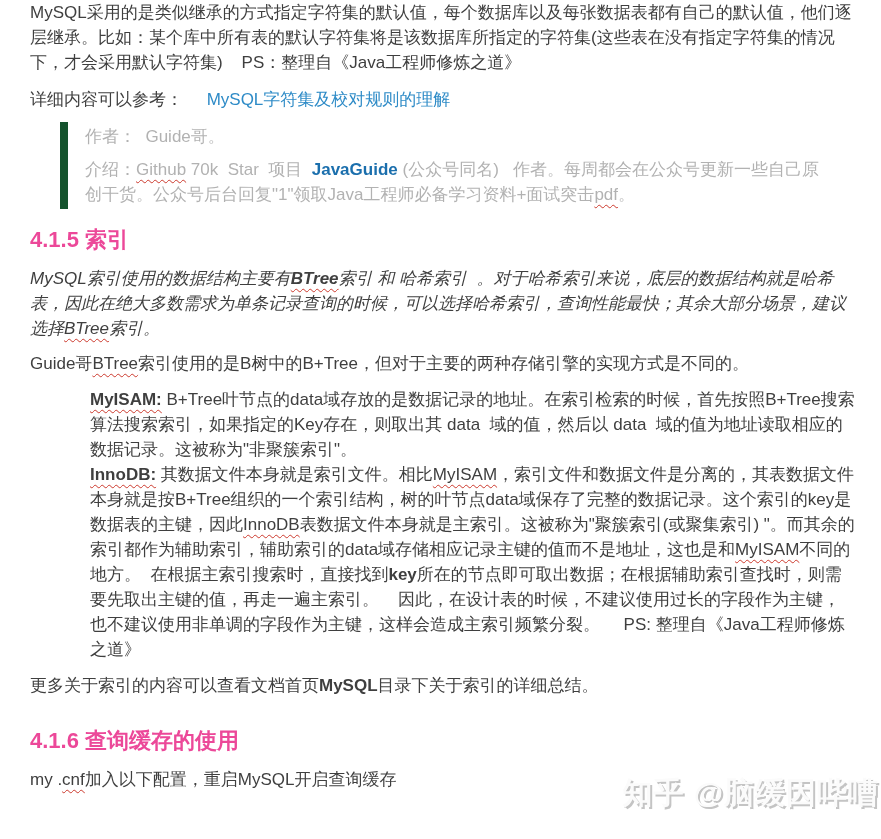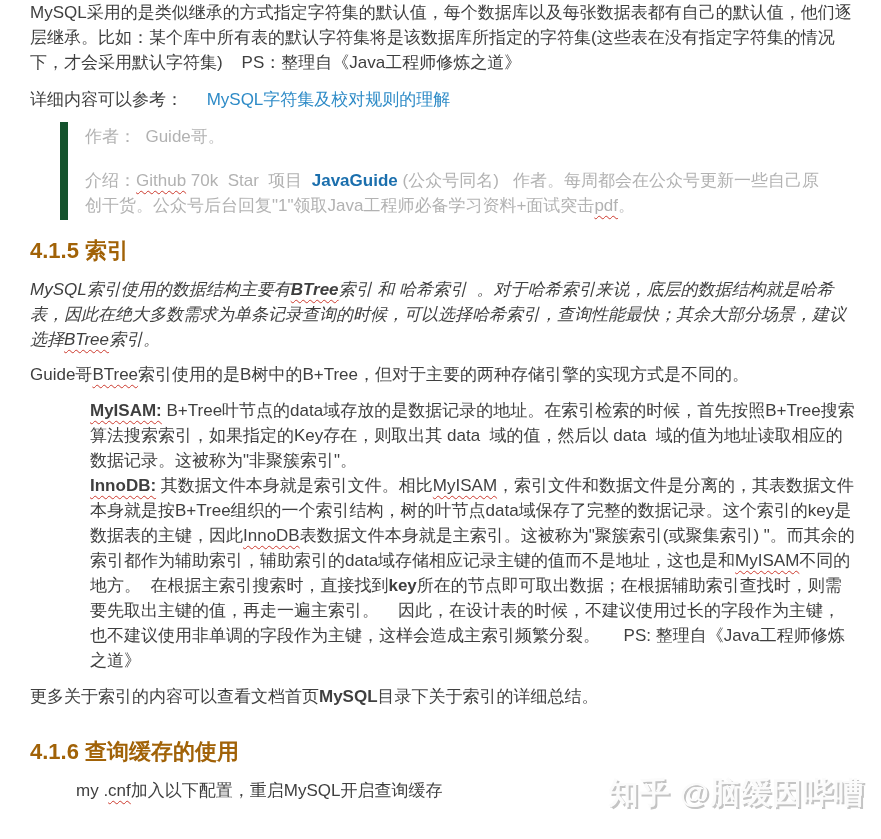--- a/index.html
+++ b/index.html
@@ -6,35 +6,35 @@
   body{
     width:881px;height:839px;background:#ffffff;overflow:hidden;position:relative;
     font-family:"Liberation Sans","DejaVu Sans",sans-serif;
     color:#3f3f3f;font-size:17px;line-height:25px;
   }
   .content{padding:0 26px 0 30px;}
   p{margin:0;white-space:pre-wrap;}
   .b{font-weight:bold;}
   .sq{text-decoration-line:underline;text-decoration-style:wavy;text-decoration-color:#cc3a2e;text-decoration-thickness:1px;text-underline-offset:4px;}
   a.run-link{text-decoration:none;cursor:pointer;}
-  h3{font-size:22px;line-height:29px;color:#a16207;margin:0;font-weight:bold;font-family:"Liberation Sans","DejaVu Sans",sans-serif;}
+  h3{font-size:22px;line-height:29px;color:#ec4899;margin:0;font-weight:bold;font-family:"Liberation Sans","DejaVu Sans",sans-serif;}
   blockquote{margin:0 0 0 30px;border-left:8px solid #14532d;padding:2px 20px 2px 17px;color:#b2b2b2;}
   .mt-ref{margin-top:12px;}
   .mt-bq1{margin-top:10px;}
-  .bq-p2{margin-top:19px;}
+  .bq-p2{margin-top:8px;}
   .mt-h1{margin-top:16px;}
   .mt-p3{margin-top:12px;font-style:italic;}
   .mt-p4{margin-top:10px;}
   .indent{margin-left:60px;margin-top:11px;}
   .mt-more{margin-top:11px;}
   .mt-h2{margin-top:28px;}
   .mt-bq2{margin-top:11px;}
-  .mt-cnf{margin-top:12px;margin-left:46px;}
+  .mt-cnf{margin-top:12px;}
   .watermark{
-    position:absolute;right:16px;top:776px;
+    position:absolute;right:2px;top:776px;
     font-size:30px;line-height:34px;font-weight:bold;letter-spacing:1px;white-space:nowrap;
     color:#fbfbfb;
     text-shadow:2px 2px 0 #c4c4c4,-1px -1px 0 #ffffff;
     pointer-events:none;
   }
 </style>
 </head>
 <body>
 
 <div class="content">

